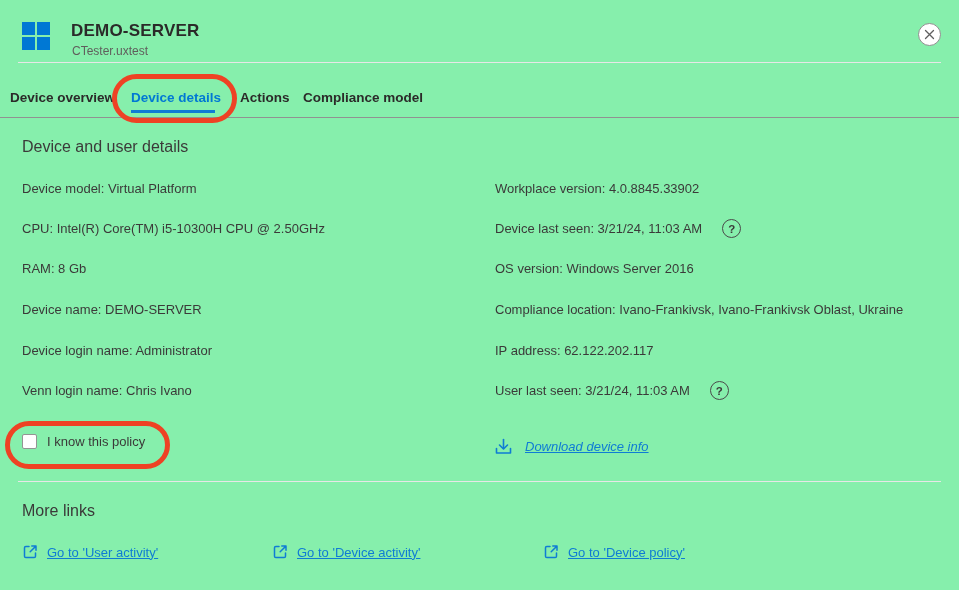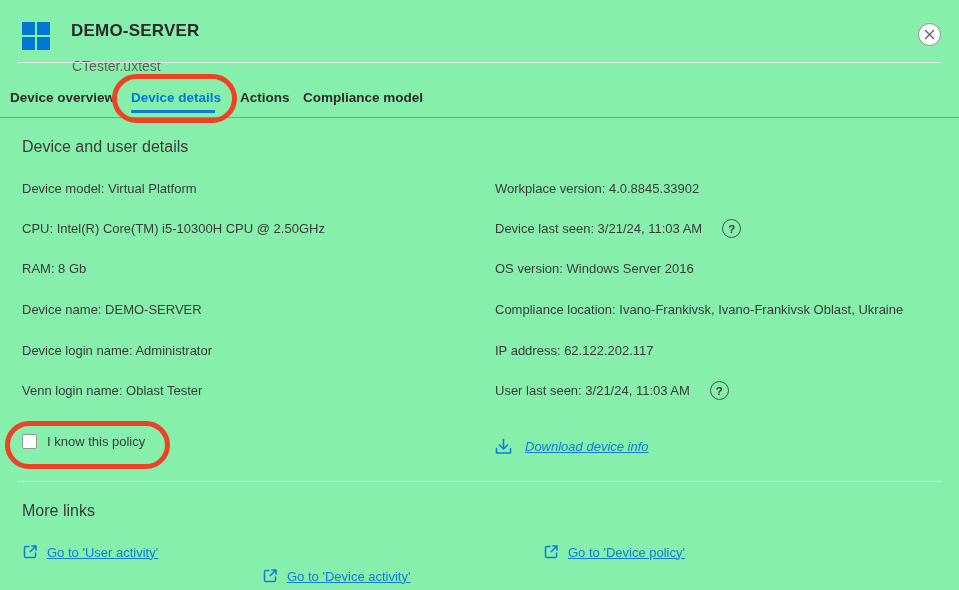--- a/index.html
+++ b/index.html
@@ -23,21 +23,21 @@
     display: grid; grid-template-columns: 13px 13px; grid-template-rows: 13px 13px;
     gap: 2px;
   }
   .logo span { background: #0078d4; }
   .hdr-title {
     position: absolute; left: 71px; top: 21px;
     font-size: 17px; font-weight: 700; letter-spacing: 0.2px; color: #2b2a29;
   }
   .hdr-sub {
     position: absolute; left: 72px; top: 44px;
-    font-size: 14px; color: #605e5c; margin-top: 14px;
+    font-size: 12px; color: #605e5c;
   }
   .close-btn {
     position: absolute; left: 918px; top: 23px;
     width: 23px; height: 23px; border-radius: 50%;
     border: 1px solid #8f8f8f; background: #fff;
     display: flex; align-items: center; justify-content: center;
     cursor: pointer;
   }
   .divider-light {
     position: absolute; left: 18px; width: 923px; height: 1px; background: #e7e7e7;
@@ -110,21 +110,21 @@
   a.blue-link {
     color: #0f7cd4; font-size: 13px; text-decoration: underline; cursor: pointer;
   }
 
   
   .more-link-item {
     position: absolute; top: 544px;
     display: flex; align-items: center; gap: 9px;
   }
   .ml-0 { left: 22px; }
-  .ml-1 { left: 262px; margin-top: 24px; }
+  .ml-1 { left: 272px; }
   .ml-2 { left: 543px; }
 
   svg { display: block; }
 </style>
 </head>
 <body>
 
 <div class="page">
 
   <div class="logo">
@@ -155,21 +155,21 @@
   <div class="annot annot-tab"></div>
   <div class="annot annot-checkbox"></div>
 
   <div class="section-heading" style="top:138px">Device and user details</div>
 
   <div class="detail-row col-left" style="top:181px">Device model: Virtual Platform</div>
   <div class="detail-row col-left" style="top:221px">CPU: Intel(R) Core(TM) i5-10300H CPU @ 2.50GHz</div>
   <div class="detail-row col-left" style="top:261px">RAM: 8 Gb</div>
   <div class="detail-row col-left" style="top:302px">Device name: DEMO-SERVER</div>
   <div class="detail-row col-left" style="top:343px">Device login name: Administrator</div>
-  <div class="detail-row col-left" style="top:383px">Venn login name: Oblast Tester</div>
+  <div class="detail-row col-left" style="top:383px">Venn login name: Chris Ivano</div>
 
   <div class="detail-row col-right" style="top:181px">Workplace version: 4.0.8845.33902</div>
   <div class="detail-row col-right" style="top:219px">
     <span>Device last seen: 3/21/24, 11:03 AM</span>
     <span class="help-icon">?</span>
   </div>
   <div class="detail-row col-right" style="top:261px">OS version: Windows Server 2016</div>
   <div class="detail-row col-right" style="top:302px">Compliance location: Ivano-Frankivsk, Ivano-Frankivsk Oblast, Ukraine</div>
   <div class="detail-row col-right" style="top:343px">IP address: 62.122.202.117</div>
   <div class="detail-row col-right" style="top:381px">

